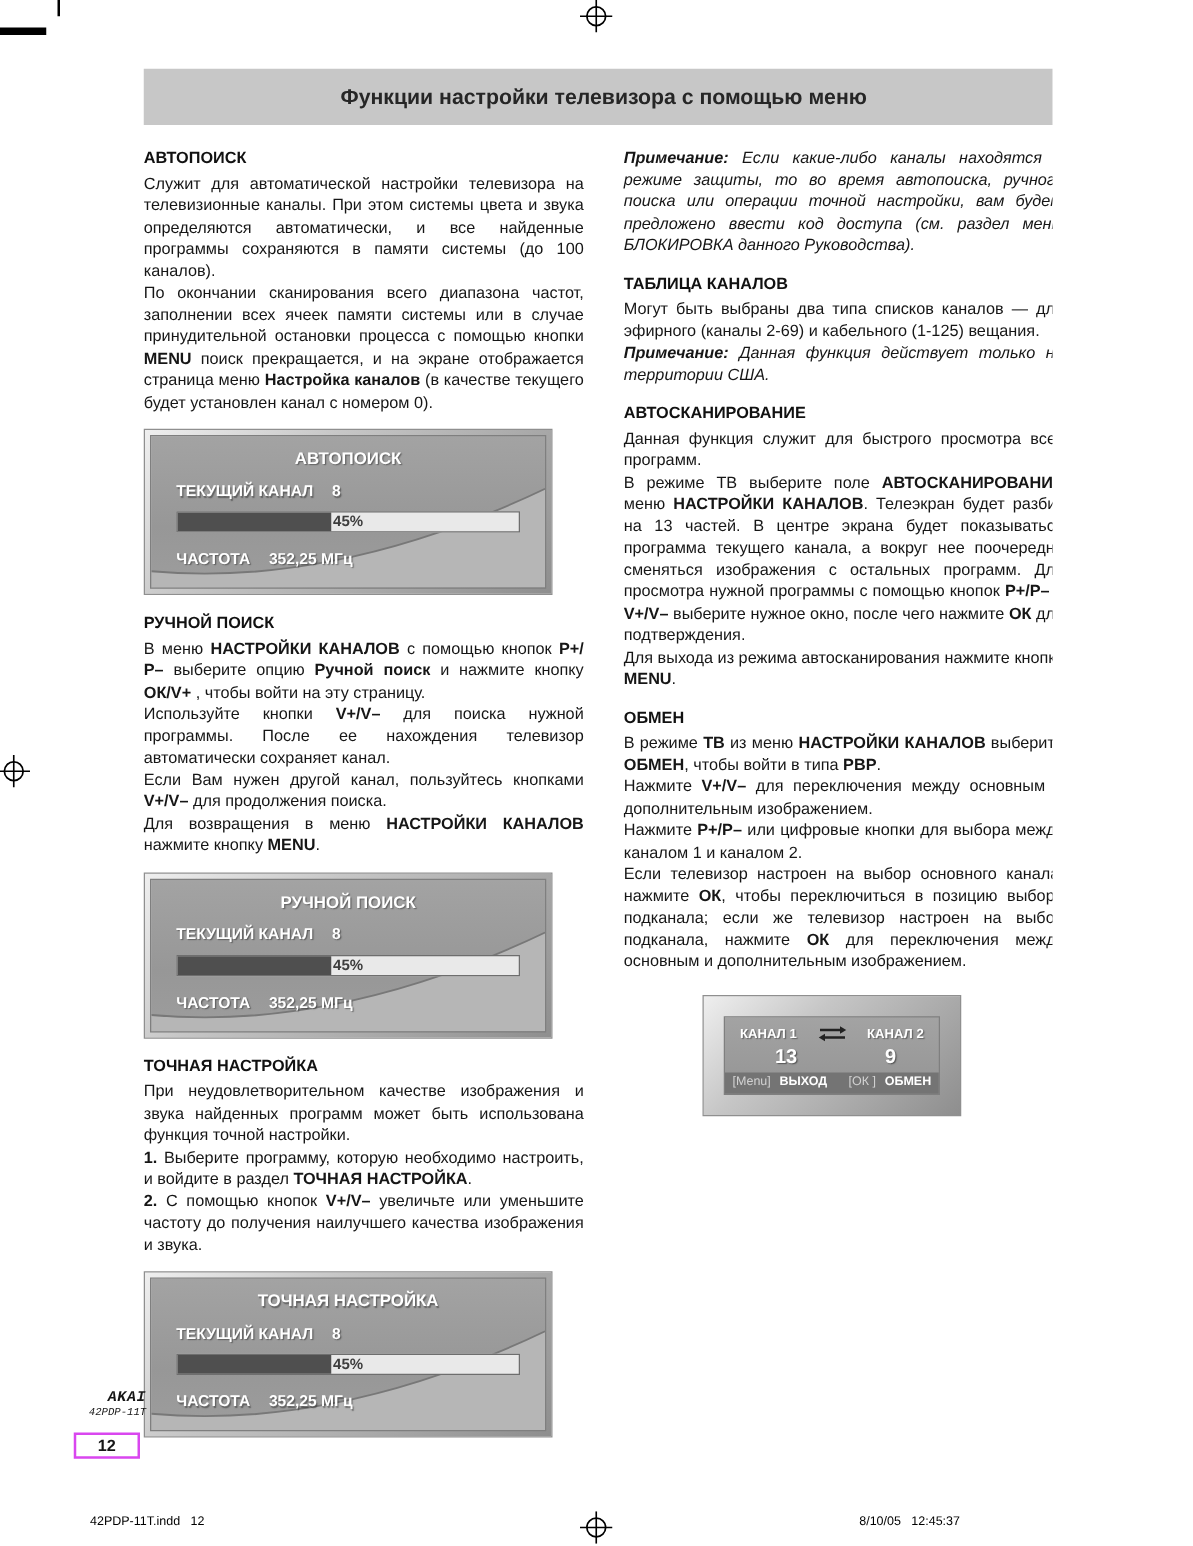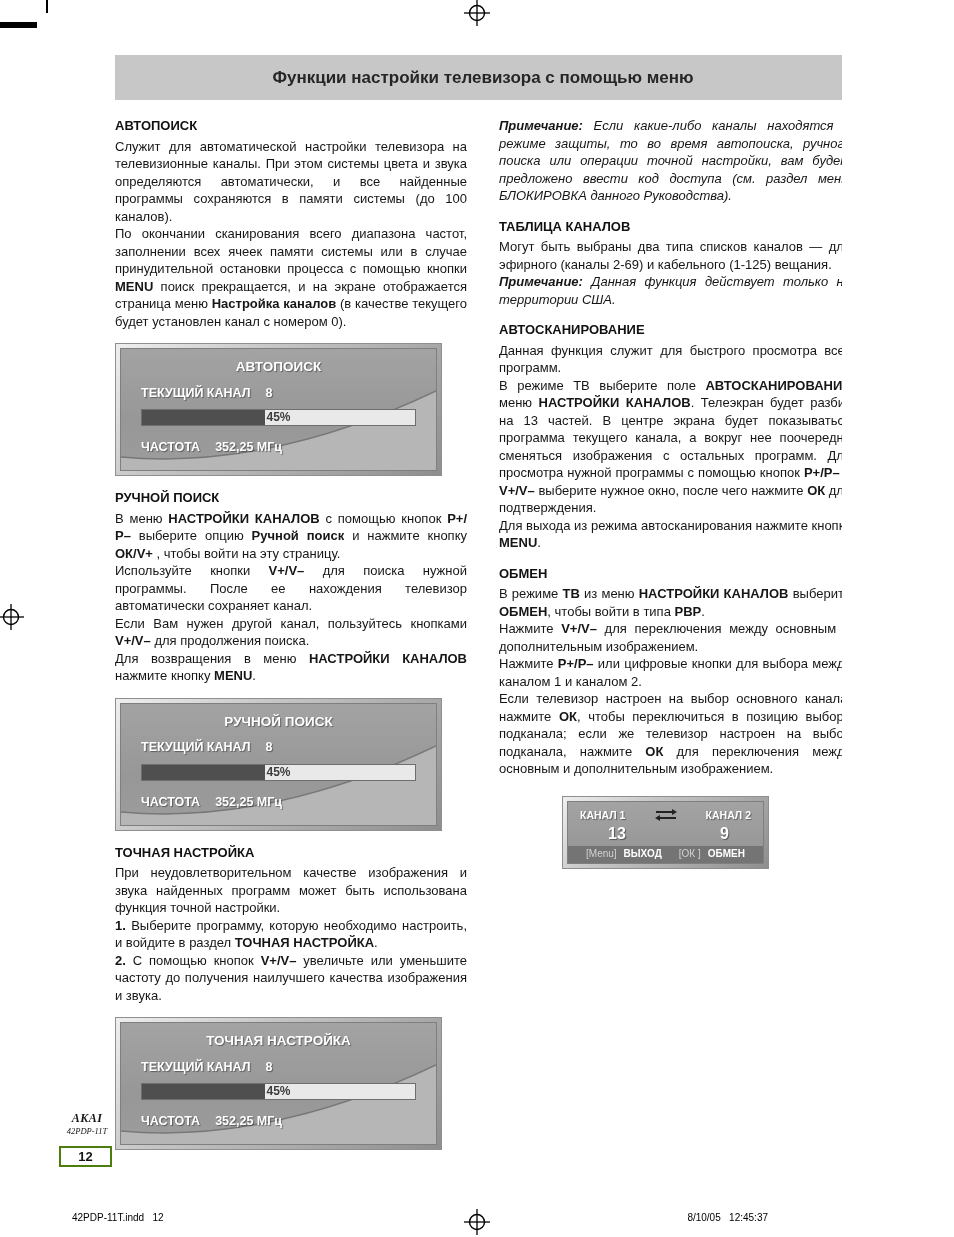--- a/index.html
+++ b/index.html
@@ -39,42 +39,42 @@
   .swoosh { position:absolute; left:0; bottom:0; width:100%; height:100%; }
   .tv-title { position:relative; text-align:center; color:#fff; font-weight:bold; font-size:13.5px; margin-top:9px; text-shadow:1px 1px 1px rgba(0,0,0,.4); }
   .tv-row { position:relative; display:flex; color:#fff; font-weight:bold; font-size:12.5px; padding:0 20px; margin-top:9px; text-shadow:1px 1px 1px rgba(0,0,0,.4); }
   .tv-row .tv-val { margin-left:15px; }
   .tv-bar { position:relative; height:15px; margin:7px 20px 0; background:#e9e9e9; border:1px solid #6e6e6e; }
   .tv-bar-fill { position:absolute; left:0; top:0; bottom:0; background:#4f4f4f; }
   .tv-bar-label { position:absolute; left:0; top:0; width:100%; text-align:center; font-size:12px; font-weight:bold; color:#3d3d3d; line-height:15px; }
   .tv-row.freq { margin-top:13px; }
   
   .swapbox {
-    margin:18px 0 0 63px; width:207px; padding:4px; box-sizing:border-box;
+    margin:18px 0 0 63px; width:207px; padding:16px; box-sizing:border-box;
     background:linear-gradient(135deg,#efefef 0%, #c6c6c6 35%, #8e8e8e 100%);
     border:1px solid #8f8f8f;
   }
   .swapbox-inner { position:relative; height:61px; background:linear-gradient(180deg,#a3a3a3,#949494); border:1px solid #7f7f7f; }
   .swap-head { display:flex; align-items:center; justify-content:space-between; padding:5px 12px 0; color:#fff; font-weight:bold; font-size:10.5px; text-shadow:1px 1px 1px rgba(0,0,0,.4); }
   .swap-nums { display:flex; justify-content:space-between; padding:0 34px 0 40px; color:#fff; font-weight:bold; font-size:16px; text-shadow:1px 1px 1px rgba(0,0,0,.45); margin-top:1px; }
   .swap-footer {
     position:absolute; left:0; right:0; bottom:0; height:17px;
     background:#747474; display:flex; align-items:center; justify-content:center; gap:7px;
     font-size:10px; color:#e4e4e4;
   }
   .swap-footer .key { color:#d2d2d2; }
   .swap-footer .act { color:#ffffff; font-weight:bold; margin-right:10px; }
   .swap-footer .act:last-child { margin-right:0; }
   
-  .brand-block { position:absolute; left:57px; top:1111px; width:60px; text-align:center; font-family:Liberation Serif, serif; font-style:italic; }
+  .brand-block { position:absolute; left:57px; top:1111px; width:60px; text-align:right; font-family:Liberation Mono, monospace; font-style:italic; }
   .brand-name { font-weight:bold; font-size:12px; letter-spacing:.5px; }
   .brand-model { font-size:8.5px; }
   .page-num-box {
     position:absolute; left:59px; top:1146px; width:53px; height:21px;
-    border:2px solid #4d7c0f; background:#fff; display:flex; align-items:center; justify-content:center;
+    border:2px solid #d946ef; background:#fff; display:flex; align-items:center; justify-content:center;
     font-weight:bold; font-size:13px; box-sizing:border-box;
   }
   .footer-left { position:absolute; left:72px; top:1212px; font-size:10px; white-space:pre; color:#000; }
   .footer-right { position:absolute; right:74px; top:1212px; font-size:10px; white-space:pre; color:#000; }
 </style>
 </head>
 <body>
 
 <div class="page">
 

